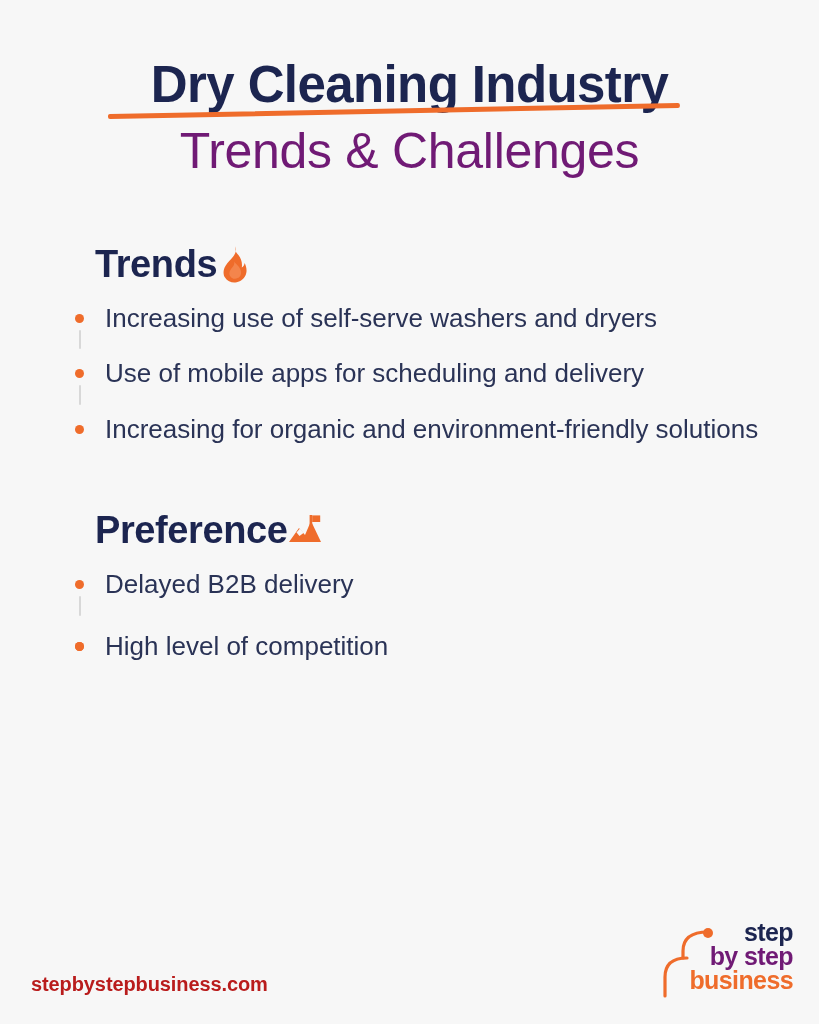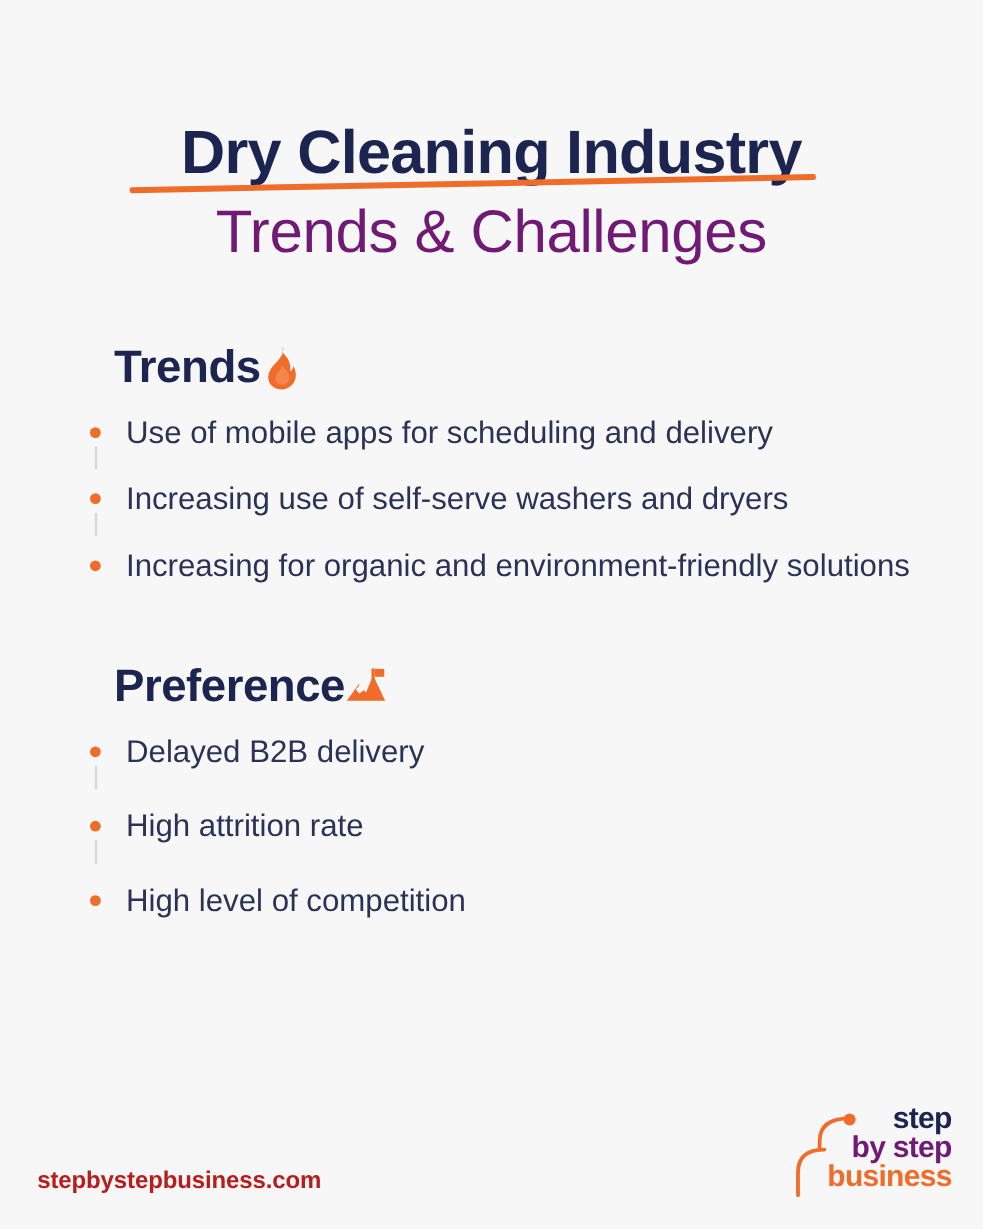--- a/index.html
+++ b/index.html
@@ -11,21 +11,21 @@
     height: 1024px;
     background: #f7f7f7;
     font-family: "Liberation Sans", sans-serif;
     color: #1c2550;
     overflow: hidden;
     position: relative;
   }
 
   
   .title-block {
-    padding-top: 100px;
+    padding-top: 58px;
     text-align: center;
     position: relative;
   }
   .title-main {
     font-size: 51px;
     font-weight: bold;
     letter-spacing: -0.6px;
     line-height: 1.05;
     color: #1c2550;
     display: block;
@@ -182,26 +182,26 @@
         <svg width="34" height="38" viewBox="0 0 34 38" aria-hidden="true">
           <path d="M18.6 1.2c1.1 4.6-0.4 7.8-2.6 10.6-2.3 3-5.3 5.6-7.4 8.9-2.3 3.6-2.9 8.2-0.6 11.9 2.2 3.6 6.4 5.2 10.3 4.9 4.1-0.3 8-2.7 9.9-6.4 2.2-4.2 1.5-9.1-0.6-13.2-0.3 1.9-1.2 3.6-2.8 4.5 0.7-4.4-0.6-8.9-3.4-12.3-1.2-1.5-2.6-2.8-2.8-4.6-0.1-1.5 0.1-3 0-4.3z" fill="#ef6c2b"></path>
           <path d="M17.1 16.5c0.7 2.6-0.5 4.4-1.9 6.1-1.4 1.7-2.8 3.5-2.8 5.8 0 2.8 2.3 5.1 5.1 5.3 3 0.3 5.9-1.8 6.5-4.7 0.6-2.9-0.8-5.6-2.6-7.8-1.5-1.8-3.3-3.1-4.3-4.7z" fill="#f4854c"></path>
         </svg>
       </span>
     </div>
     <ul class="bullets trends">
       <li class="bullet">
         <span class="dot"></span>
         <span class="connector"></span>
+        <span>Increasing use of self-serve washers and dryers</span>
+      </li>
+      <li class="bullet">
+        <span class="dot"></span>
+        <span class="connector"></span>
         <span>Use of mobile apps for scheduling and delivery</span>
-      </li>
-      <li class="bullet">
-        <span class="dot"></span>
-        <span class="connector"></span>
-        <span>Increasing use of self-serve washers and dryers</span>
       </li>
       <li class="bullet">
         <span class="dot"></span>
         
         <span>Increasing for organic and environment-friendly solutions</span>
       </li>
     </ul>
   </div>
 
   <div class="section">
@@ -218,21 +218,20 @@
     </div>
     <ul class="bullets challenges">
       <li class="bullet">
         <span class="dot"></span>
         <span class="connector"></span>
         <span>Delayed B2B delivery</span>
       </li>
       <li class="bullet">
         <span class="dot"></span>
         <span class="connector"></span>
-        <span>High attrition rate</span>
       </li>
       <li class="bullet">
         <span class="dot"></span>
         
         <span>High level of competition</span>
       </li>
     </ul>
   </div>
 
 </div>

